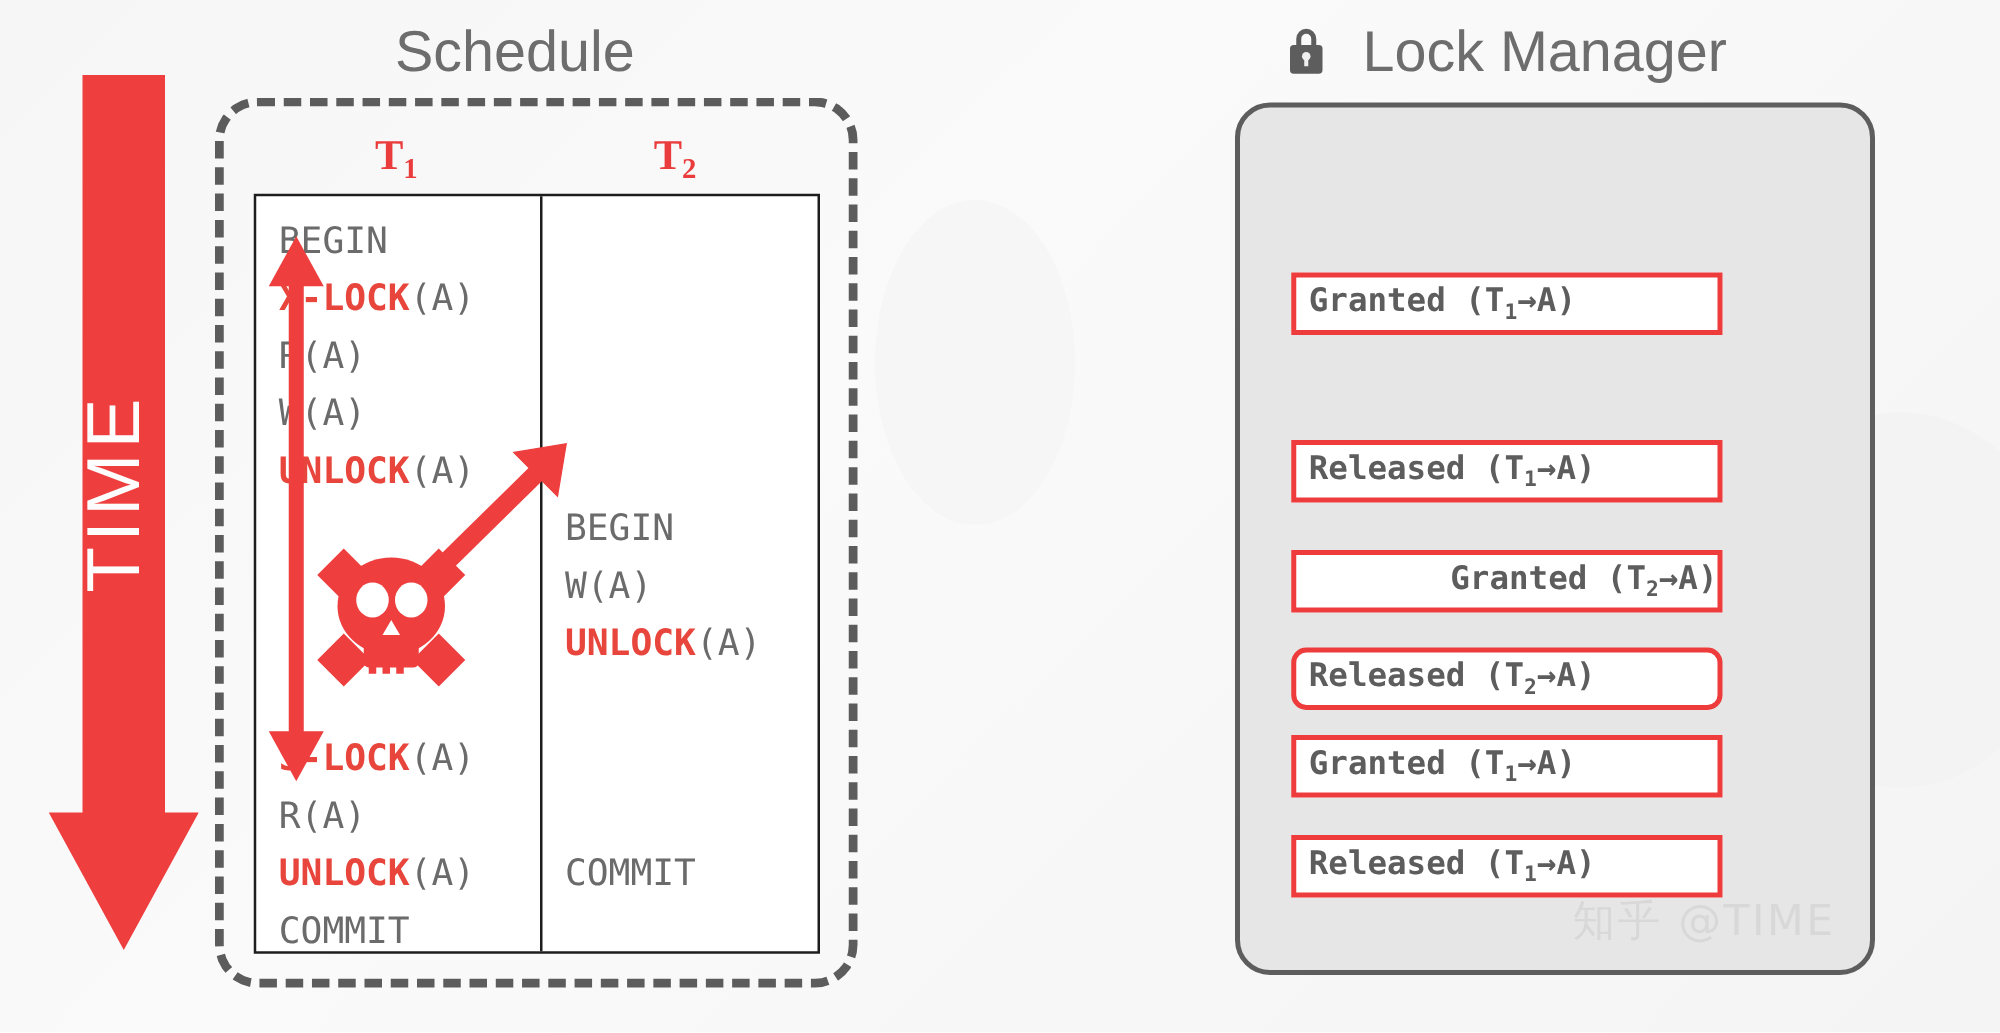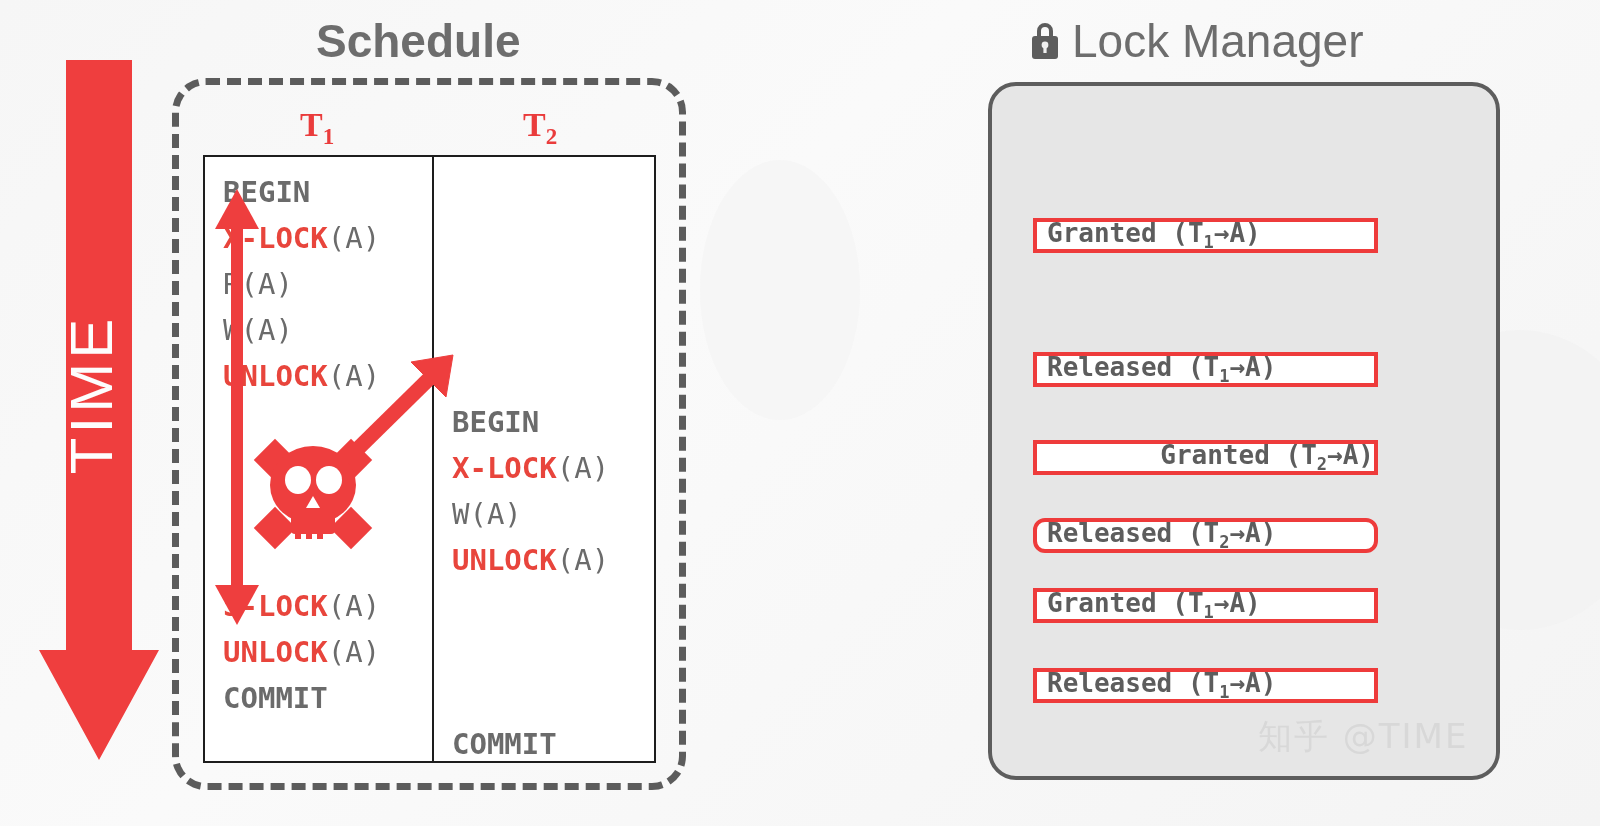--- a/index.html
+++ b/index.html
@@ -54,23 +54,23 @@
 
   
   .section-title {
     position: absolute;
     color: #6d6d6d;
     font-size: 46px;
     font-weight: 300;
     font-family: "Liberation Sans", sans-serif;
     white-space: nowrap;
   }
-  #schedule-title { left: 316px; top: 14px; font-weight: bold; }
+  #schedule-title { left: 316px; top: 14px; }
   #lock-title     { left: 1028px; top: 14px; }
-  #lock-title-text { margin-left: 10px; }
+  #lock-title-text { margin-left: 28px; }
 
   #lock-icon {
     display: inline-block;
     vertical-align: -4px;
   }
 
   
   #schedule-box {
     position: absolute;
     left: 172px;
@@ -121,21 +121,21 @@
     font-size: 29px;
     color: #6b6b6b;
     white-space: nowrap;
   }
   .op-line.blank { color: transparent; }
   .op-kw {
     color: #e8453c;
     font-weight: bold;
   }
   .op-arg { color: #6b6b6b; font-weight: normal; }
-  .op-plain { color: #6b6b6b; font-weight: bold; }
+  .op-plain { color: #6b6b6b; font-weight: normal; }
   .op-norm { color: #6b6b6b; font-weight: normal; }
 
   
   #sched-overlay {
     position: absolute;
     left: 203px;
     top: 155px;
     width: 453px;
     height: 608px;
     pointer-events: none;
@@ -151,21 +151,21 @@
     height: 698px;
     box-sizing: border-box;
     background: #e6e6e6;
     border: 4px solid #5d5d5d;
     border-radius: 28px;
   }
   .lock-entry {
     position: absolute;
     left: 1033px;
     width: 345px;
-    height: 35px;
+    height: 50px;
     box-sizing: border-box;
     background: #ffffff;
     border: 4px solid #ee3b3b;
     display: flex;
     align-items: center;
     padding-left: 10px;
   }
   .lock-entry-text {
     font-family: "DejaVu Sans Mono", monospace;
     font-size: 26px;
@@ -231,31 +231,31 @@
         <div class="op-line"><span class="op-plain">BEGIN</span></div>
         <div class="op-line"><span class="op-kw">X-LOCK</span><span class="op-arg">(A)</span></div>
         <div class="op-line"><span class="op-norm">R</span><span class="op-arg">(A)</span></div>
         <div class="op-line"><span class="op-norm">W</span><span class="op-arg">(A)</span></div>
         <div class="op-line"><span class="op-kw">UNLOCK</span><span class="op-arg">(A)</span></div>
         <div class="op-line blank">&nbsp;</div>
         <div class="op-line blank">&nbsp;</div>
         <div class="op-line blank">&nbsp;</div>
         <div class="op-line blank">&nbsp;</div>
         <div class="op-line"><span class="op-kw">S-LOCK</span><span class="op-arg">(A)</span></div>
+        <div class="op-line"><span class="op-norm">R</span><span class="op-arg">(A)</span></div>
         <div class="op-line"><span class="op-kw">UNLOCK</span><span class="op-arg">(A)</span></div>
         <div class="op-line"><span class="op-plain">COMMIT</span></div>
       </div>
     <div class="txn-col" id="txn-col-t2">
         <div class="op-line blank">&nbsp;</div>
         <div class="op-line blank">&nbsp;</div>
         <div class="op-line blank">&nbsp;</div>
         <div class="op-line blank">&nbsp;</div>
         <div class="op-line blank">&nbsp;</div>
         <div class="op-line"><span class="op-plain">BEGIN</span></div>
-        <div class="op-line"><span class="op-kw">X-LOCK</span><span class="op-arg">(A)</span></div>
         <div class="op-line"><span class="op-norm">W</span><span class="op-arg">(A)</span></div>
         <div class="op-line"><span class="op-kw">UNLOCK</span><span class="op-arg">(A)</span></div>
         <div class="op-line blank">&nbsp;</div>
         <div class="op-line blank">&nbsp;</div>
         <div class="op-line blank">&nbsp;</div>
         <div class="op-line"><span class="op-plain">COMMIT</span></div>
       </div>
   </div>
 
   <div id="sched-overlay">

